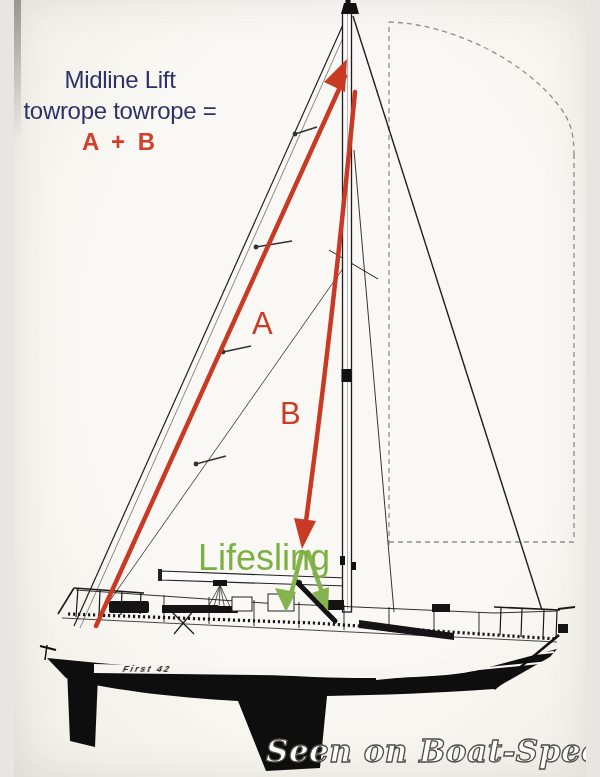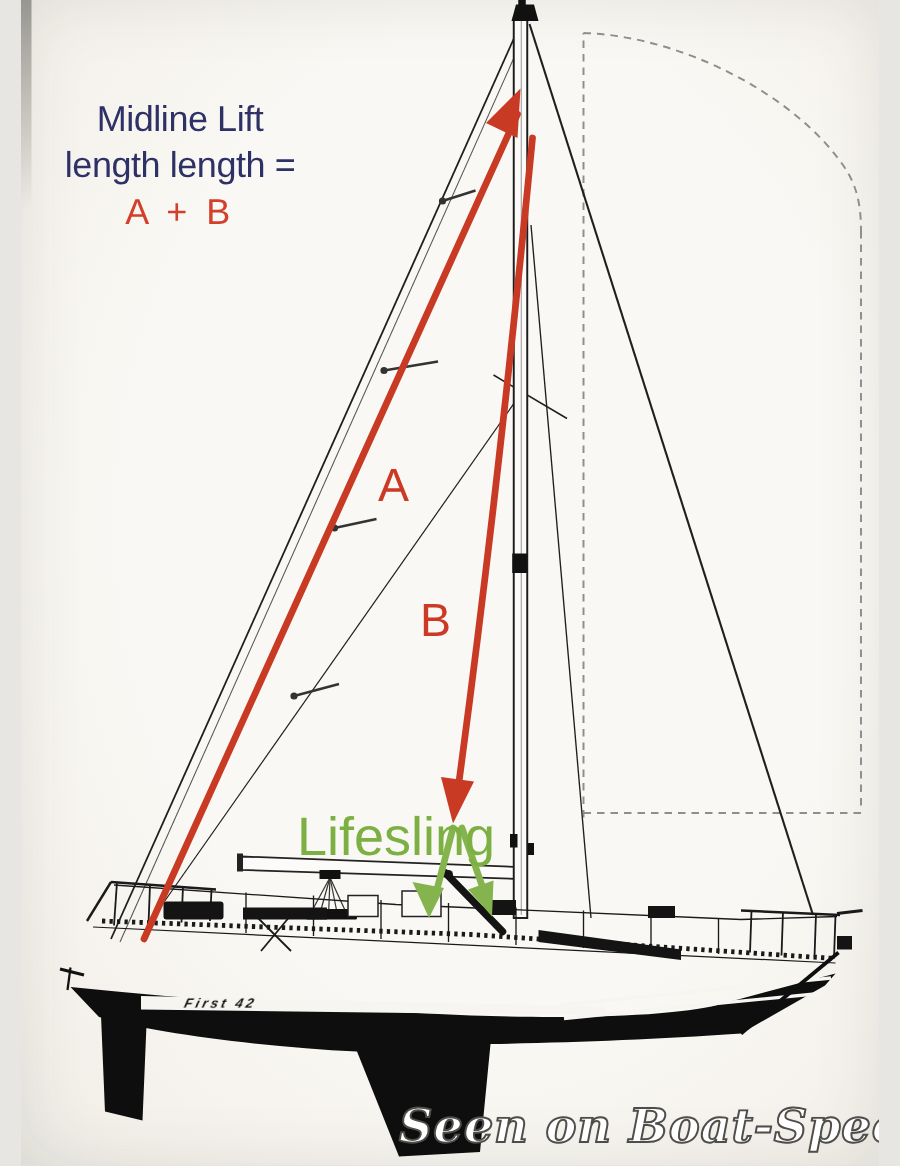--- a/index.html
+++ b/index.html
@@ -16,21 +16,21 @@
     content:"";position:absolute;left:0;top:0;width:7px;height:140px;
     background:linear-gradient(180deg, rgba(90,88,82,.55), rgba(90,88,82,0));
   }
   svg.art{position:absolute;left:0;top:0;}
   .txt{position:absolute;white-space:nowrap;}
   .caption{
     left:0;top:64;width:212px;text-align:center;
     font-size:24px;line-height:31px;letter-spacing:-.3px;
     color:#2e3166;
   }
-  .caption .formula{color:#d2402c;letter-spacing:3px;}
+  .caption .formula{color:#d2402c;letter-spacing:3px;font-weight:bold;}
   .rope-label{font-size:31px;color:#cc3a25;}
   .label-a{left:238px;top:306px;}
   .label-b{left:266px;top:396px;}
   .lifesling-label{left:184px;top:537px;font-size:36px;color:#7cb043;}
   .watermark{
     left:252px;top:733px;
     font-family:"DejaVu Serif", serif;font-style:italic;font-weight:bold;
     font-size:31px;color:#ffffff;letter-spacing:.5px;
     -webkit-text-stroke:1.3px #4f4d49;
     text-shadow:0 0 1px rgba(70,68,64,.6);
@@ -181,21 +181,21 @@
     <g stroke-width="4.5" stroke-linecap="round" fill="none" stroke="#85b44e">
       <path d="M288,552 L276,598"></path>
       <path d="M294,552 L310,598"></path>
     </g>
     <polygon points="272,612 261,588 282,592" fill="#85b44e"></polygon>
     <polygon points="314,611 315,587 298,593" fill="#85b44e"></polygon>
   </svg>
 
   <div class="txt caption" style="left:0;top:64px;">
     <div>Midline Lift</div>
-    <div>length length =</div>
+    <div>towrope towrope =</div>
     <div class="formula">A + B</div>
   </div>
 
   <div class="txt rope-label label-a">A</div>
   <div class="txt rope-label label-b">B</div>
   <div class="txt lifesling-label">Lifesling</div>
 
   <div class="txt hull-name">First 42</div>
 
   <div class="txt watermark">Seen on Boat-Specs.com</div>

